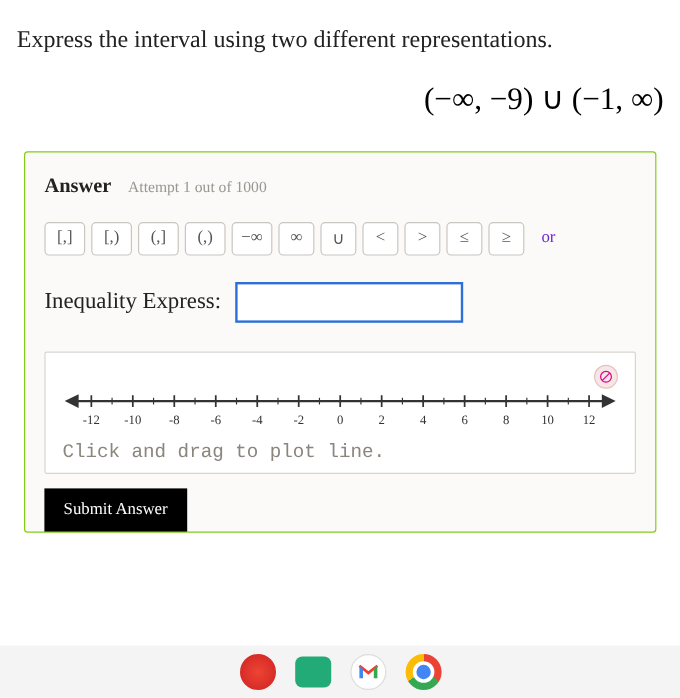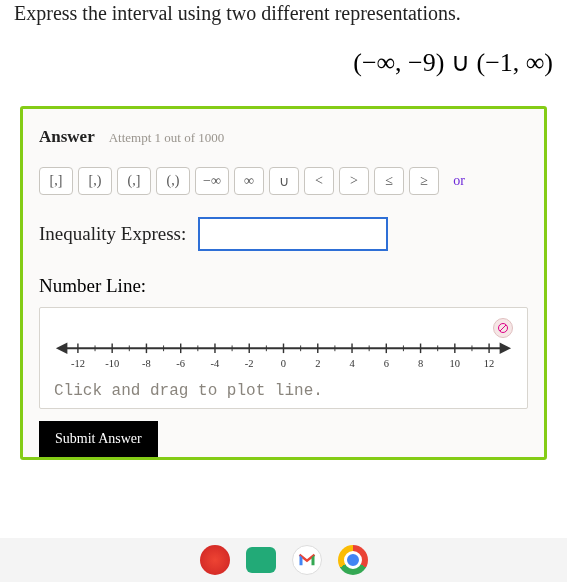--- a/index.html
+++ b/index.html
@@ -6,39 +6,39 @@
   body {
     width: 567px;
     height: 582px;
     background: #f0f0f0;
     font-family: Georgia, 'Times New Roman', serif;
     overflow: hidden;
     position: relative;
   }
   .page {
     background: #fff;
-    padding: 2px 14px 0 14px;
+    padding: 22px 14px 0 14px;
     height: 100%;
     position: relative;
   }
   .prompt {
     font-size: 20px;
     color: #222;
     margin-bottom: 22px;
   }
   .interval {
     font-size: 26px;
     text-align: right;
     margin: 12px auto 28px auto;
     padding-left: 120px;
     font-family: 'Times New Roman', serif;
   }
   .answer-panel {
     background: #fbfaf9;
-    border: 3px solid #84cc16;
+    border: 1px solid #84cc16;
     border-radius: 3px;
     padding: 18px 16px 0 16px;
     margin: 18px 6px;
     position: relative;
   }
   .answer-header {
     margin-bottom: 20px;
   }
   .answer-label {
     font-weight: bold;
@@ -192,21 +192,20 @@
         <div class="tool-btn">≤</div>
         <div class="tool-btn">≥</div>
         <div class="tool-btn or-btn">or</div>
       </div>
 
     <div class="field-row">
       <span class="field-label">Inequality Express:</span>
       <input class="text-input" type="text" value="" style="">
     </div>
 
-    <div class="nl-label">Number Line:</div>
 
     <div class="numline-box">
       <div class="clear-dot">
         <svg viewBox="0 0 24 24">
             <circle cx="12" cy="12" r="9" fill="none" stroke="#d08" stroke-width="2"></circle>
             <line x1="6" y1="18" x2="18" y2="6" stroke="#d08" stroke-width="2"></line>
           </svg>
       </div>
       <svg class="numline-svg" id="nl-svg" viewBox="0 0 480 50">
           <line x1="10" x2="470" y1="18" y2="18" stroke="#333" stroke-width="2"></line>

